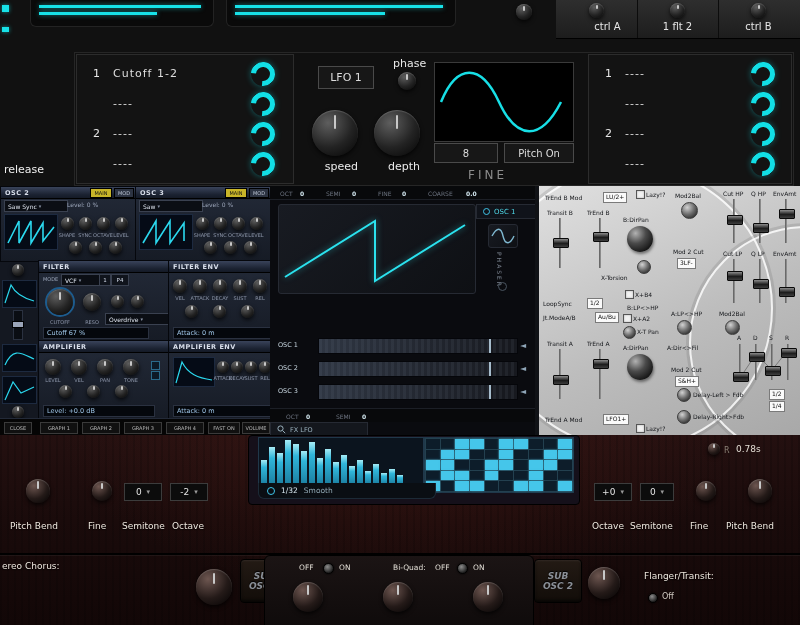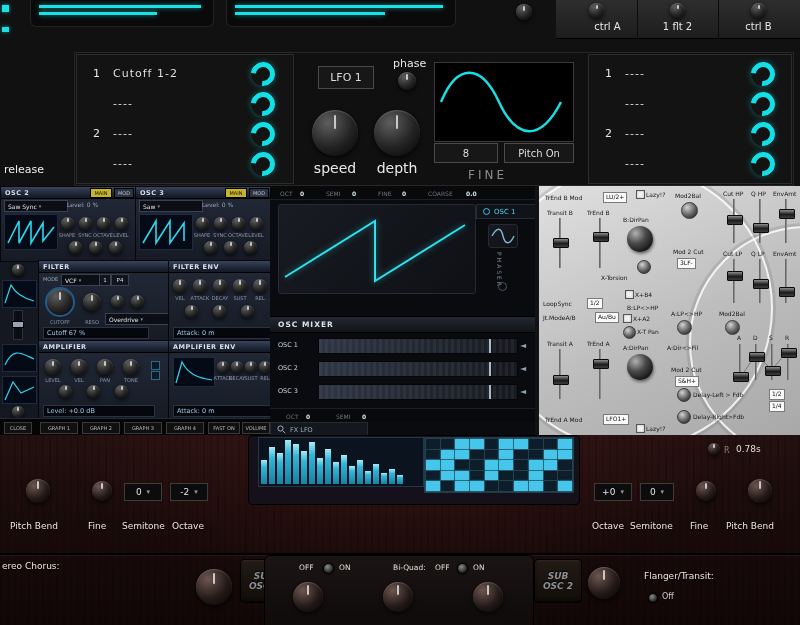--- a/index.html
+++ b/index.html
@@ -1,20 +1,20 @@
 <!DOCTYPE html>
 <html><head>
 <meta charset="utf-8">
 <style>
   html,body{margin:0;padding:0;}
   body{width:800px;height:625px;position:relative;overflow:hidden;background:#000;
        font-family:"DejaVu Sans","Liberation Sans",sans-serif;}
   section{position:absolute;overflow:hidden;}
   .t{position:absolute;white-space:nowrap;line-height:1;}
-  .lab-c{text-align:center;font-size:14px;color:#eaeaea;}
+  .lab-c{text-align:right;font-size:11px;color:#eaeaea;}
   .abs{position:absolute;}
 
   
   .knob{position:absolute;border-radius:50%;
         background:radial-gradient(circle at 35% 28%,#5e5e5e,#232323 55%,#070707 95%);
         box-shadow:inset 0 1px 1px rgba(255,255,255,.18),0 2px 4px rgba(0,0,0,.75);}
   .knob i{position:absolute;left:50%;top:10%;width:2px;height:32%;margin-left:-1px;background:#c8c8c8;border-radius:1px;}
   .knob.red{background:radial-gradient(circle at 33% 28%,#6d5650,#241a18 55%,#060404 95%);}
 
   
@@ -521,23 +521,20 @@
   </div>
   <div class="wdisp" style="left:218px;top:38px;width:28px;height:22px">
     <svg width="28" height="22" viewBox="0 0 28 22">
       <path d="M3 11 C 8 2, 12 2, 14 11 S 21 20, 25 11" fill="none" stroke="#7fb8d0" stroke-width="1.4"></path>
     </svg>
   </div>
   <div class="vtext" style="left:226px;top:66px">PHASER</div>
   <div class="ledring" style="left:228px;top:96px;width:7px;height:7px;border-color:#4a5560"></div>
 
 
-  <div class="mixhdr" style="left:0;top:130px;width:265px;height:15px">
-    <span>OSC MIXER</span>
-  </div>
 
   <div>
     <span class="mixrow-label" style="left:8px;top:155px">OSC 1</span>
     <div class="mtrack" style="left:48px;top:152px;width:198px">
       <div class="fill"></div>
         <div class="pos"></div>
     </div>
     <span class="arrow" style="left:250px;top:155px"></span>
   </div>
   <div>
@@ -759,20 +756,25 @@
       <div class="cell"></div>
       <div class="cell on"></div>
       <div class="cell on"></div>
       <div class="cell"></div>
       <div class="cell"></div>
       <div class="cell on"></div>
       <div class="cell on"></div>
       <div class="cell"></div>
       <div class="cell on"></div>
     </div>
+  <div class="subbar" style="left:258px;top:48px;width:160px;height:15px">
+    <span class="ledring" style="position:static;width:6px;height:6px"></span>
+    <span class="lt">1/32</span>
+    <span class="lt2">Smooth</span>
+  </div>
 
   <div class="knob red" style="left:708px;top:8px;width:12px;height:12px">
       <i></i>
     </div>
   <div class="t" style="left:724px;top:12px;font-size:8px;color:#8a8276">R</div>
   <div class="t" style="left:736px;top:10px;font-size:9px;color:#e2ddd4">0.78s</div>
 
   <div class="knob red" style="left:26px;top:44px;width:24px;height:24px">
       <i></i>
     </div>

